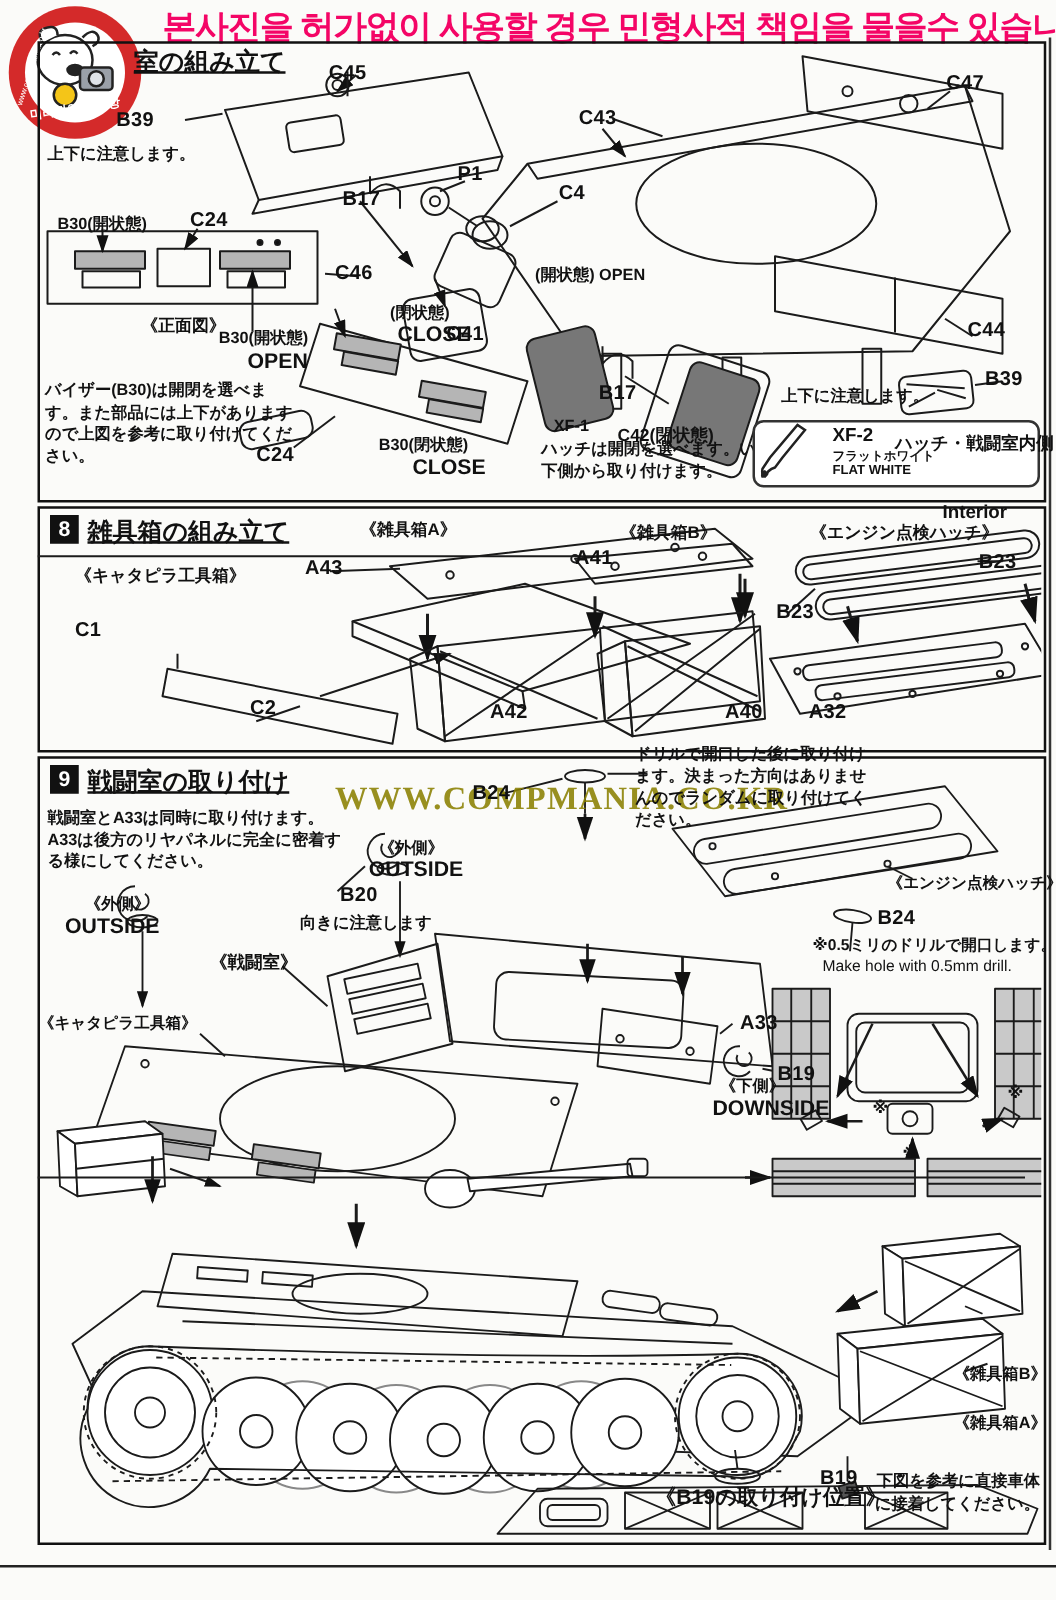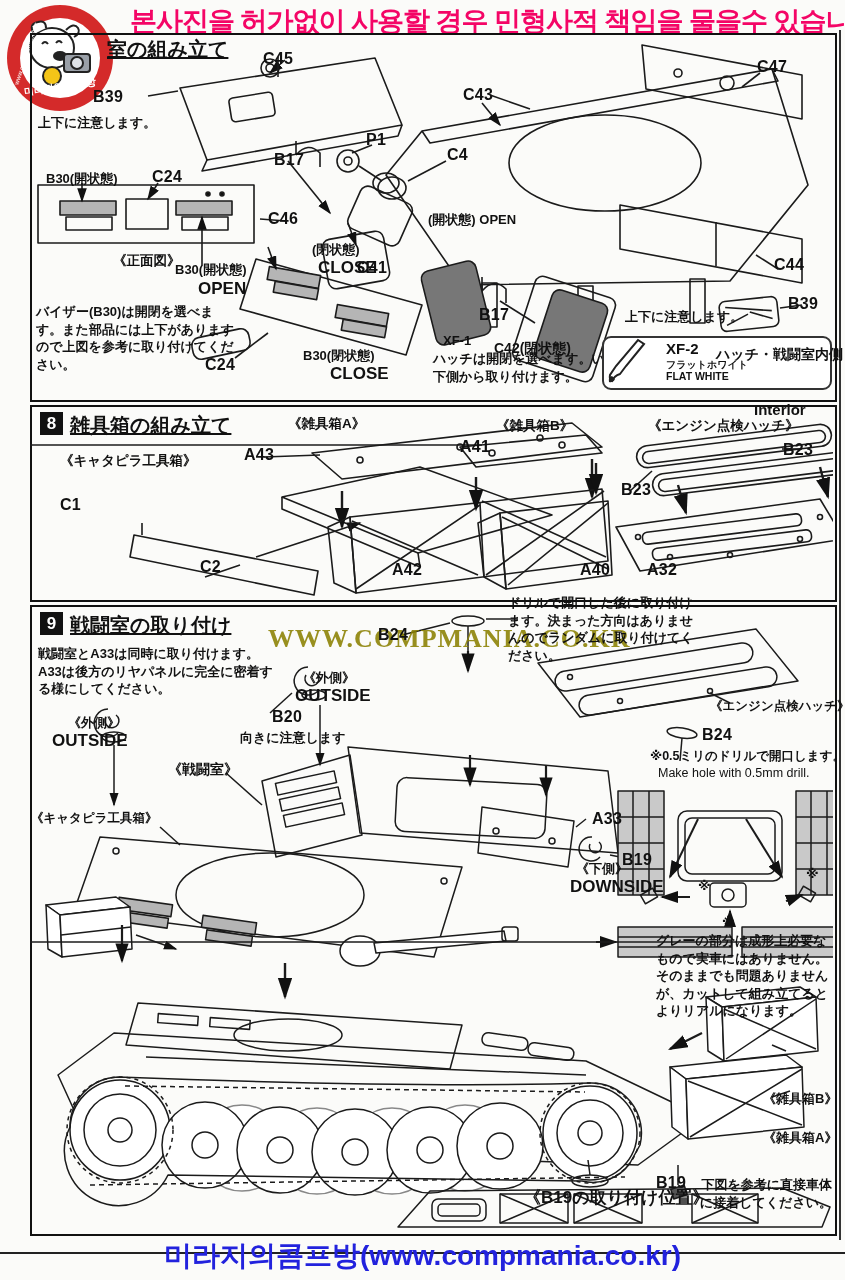--- a/index.html
+++ b/index.html
@@ -49,21 +49,20 @@
   svg{position:absolute;left:0;top:0;}
   .ill{position:absolute;}
 </style>
 </head>
 <body>
 
 <div class="page">
 
   <div class="top-banner">본사진을 허가없이 사용할 경우 민형사적 책임을 물을수 있습니다.</div>
   <div class="bottom-line"></div>
-  <div class="bottom-banner">미라지의콤프방(www.compmania.co.kr)</div>
   <div class="scan-edge"></div>
 
   <div class="logo">
     <svg width="112" height="112" viewBox="0 0 112 112">
       <circle cx="56" cy="56" r="53" fill="#d42a2a"></circle>
       <circle cx="56" cy="56" r="40" fill="#ffffff"></circle>
 
       <ellipse cx="48" cy="46" rx="22" ry="20" fill="#fff" stroke="#222" stroke-width="2"></ellipse>
       <path d="M30,32 q-6,-10 4,-12 q8,-2 8,6" fill="#fff" stroke="#222" stroke-width="2"></path>
       <path d="M62,28 q8,-8 12,-2 q3,5 -4,9" fill="#fff" stroke="#222" stroke-width="2"></path>
@@ -480,20 +479,19 @@
   <span class="lb" style="left:702px;top:726px">B24</span>
   <span class="jp" style="left:650px;top:748px;font-size:12.5px">※0.5ミリのドリルで開口します。</span>
   <span class="jp" style="left:658px;top:766px;font-size:12.5px;font-weight:500">Make hole with 0.5mm drill.</span>
   <span class="lb" style="left:592px;top:810px">A33</span>
   <span class="lb" style="left:622px;top:851px">B19</span>
   <span class="jp" style="left:576px;top:860px">《下側》</span>
   <span class="sm" style="left:570px;top:877px">DOWNSIDE</span>
   <span class="ast" style="left:698px;top:878px">※</span>
   <span class="ast" style="left:806px;top:866px">※</span>
   <span class="ast" style="left:722px;top:914px">※</span>
-  <span class="jpw" style="left:656px;top:932px;width:178px">グレーの部分は成形上必要なもので実車にはありません。そのままでも問題ありませんが、カットして組み立てるとよりリアルになります。</span>
   <span class="grp" style="left:763px;top:1090px;font-size:13px">《雑具箱B》</span>
   <span class="grp" style="left:763px;top:1129px;font-size:13px">《雑具箱A》</span>
   <span class="lb" style="left:656px;top:1174px">B19</span>
   <span class="jpw" style="left:692px;top:1176px;width:140px;text-align:right">下図を参考に直接車体に接着してください。</span>
   <span class="grp" style="left:524px;top:1186px;font-size:17px">《B19の取り付け位置》</span>
 
 </div>
 
 </body></html>

